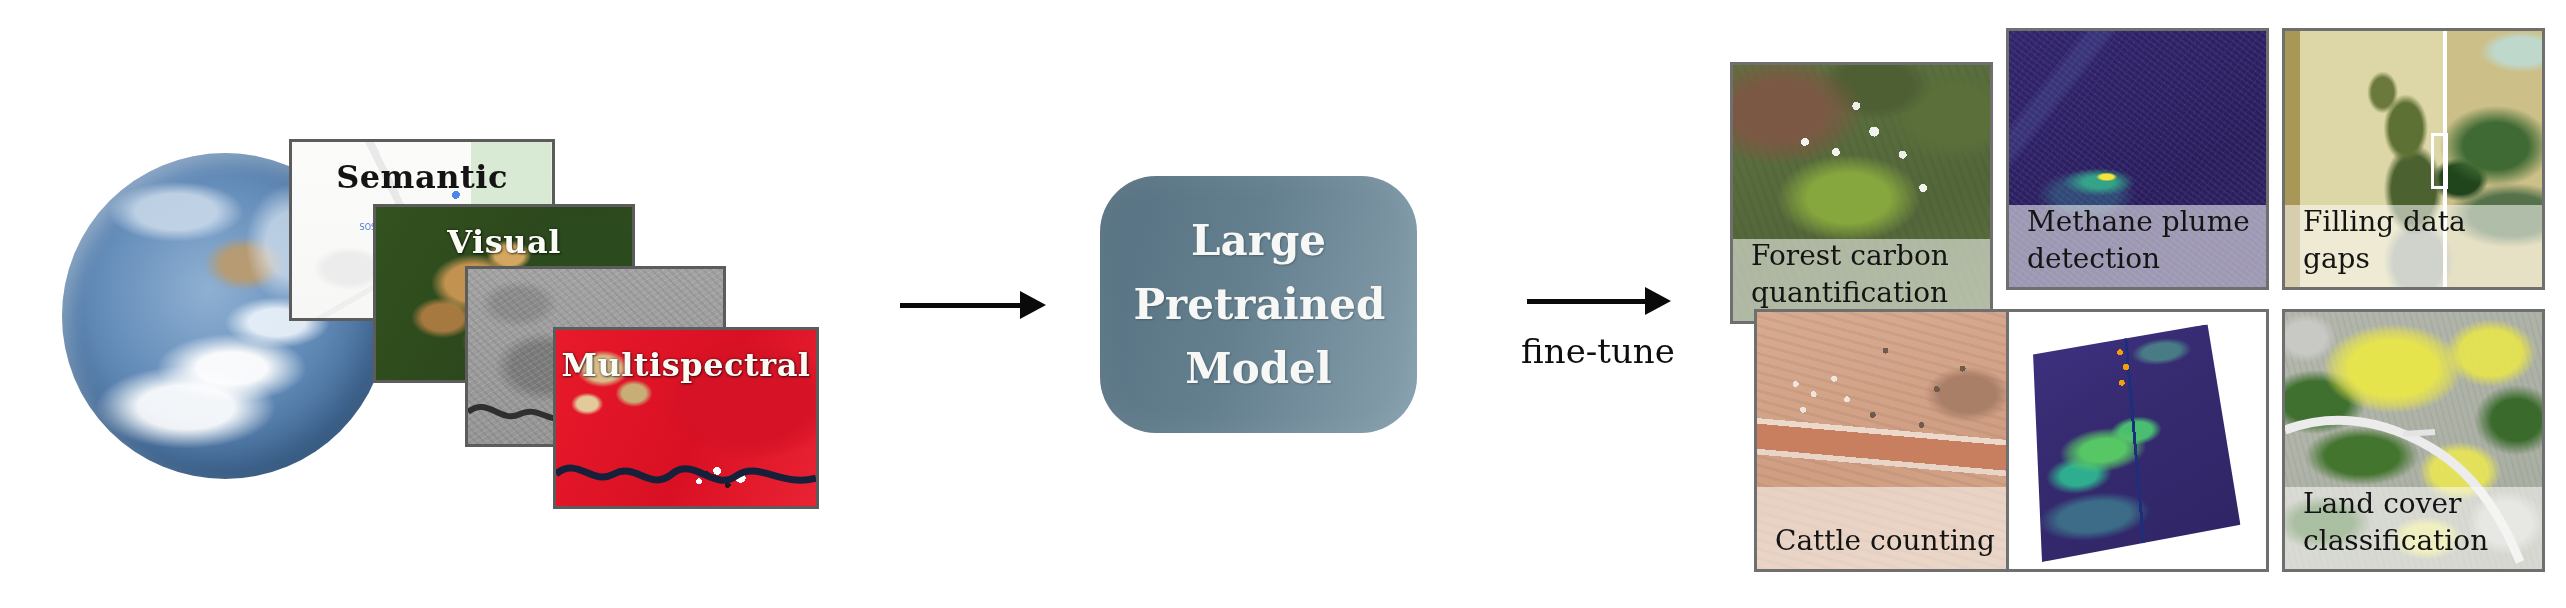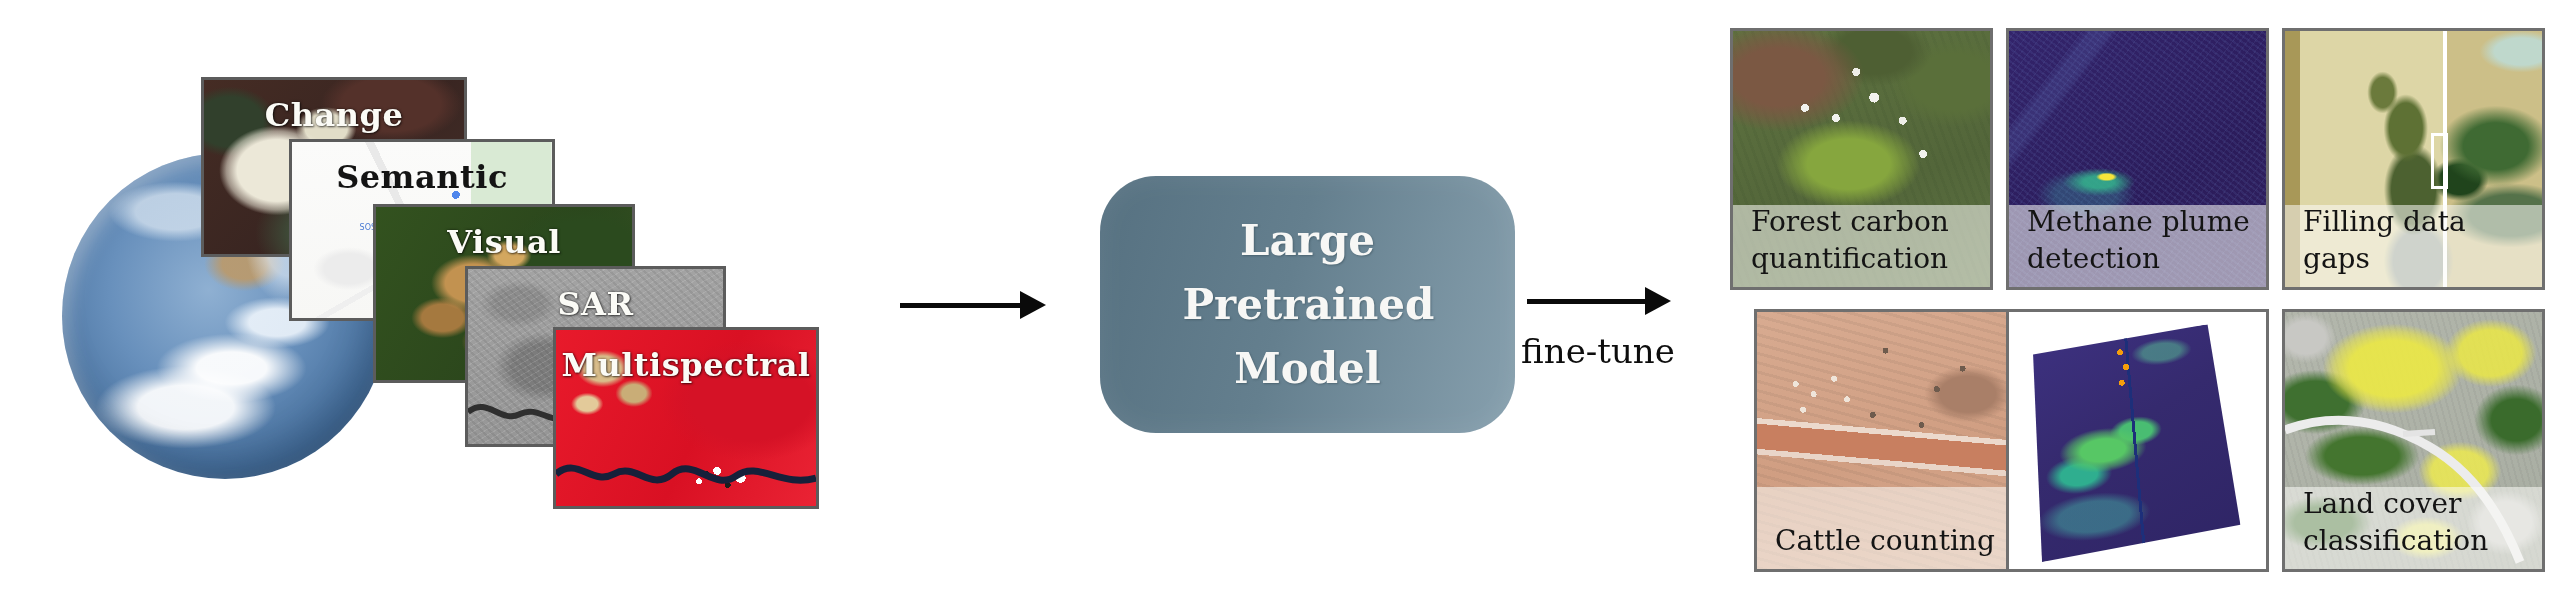--- a/index.html
+++ b/index.html
@@ -91,21 +91,21 @@
   #arrow1 { left:900px; top:291px; width:146px; height:28px; }
   #arrow1 .arrow-shaft { width:122px; }
   #arrow1 .arrow-head { left:120px; }
   #label-self-supervise { left:830px; top:334px; width:272px; }
   #arrow2 { left:1527px; top:287px; width:144px; height:28px; }
   #arrow2 .arrow-shaft { width:120px; }
   #arrow2 .arrow-head { left:118px; }
   #label-fine-tune { left:1460px; top:331px; width:276px; }
   
   #model-box {
-    position:absolute; left:1100px; top:176px; width:415px; height:257px; border-radius:56px;
+    position:absolute; left:1100px; top:176px; width:317px; height:257px; border-radius:56px;
     background:linear-gradient(105deg, #567181 0%, #647f8e 45%, #87a0ae 100%);
     box-shadow: inset 0 0 30px rgba(255,255,255,0.08);
     display:flex; align-items:center; justify-content:center;
   }
   #model-box-label {
     width:250px; text-align:center; color:#f7f7f5; font-size:42px; font-weight:bold; line-height:64px;
     text-shadow:1px 1px 2px rgba(40,60,70,0.4);
   }
   
   .tile { position:absolute; width:263px; border:3px solid #6f6f6f; overflow:hidden; background:#fff; }
@@ -119,21 +119,21 @@
       radial-gradient(circle 4px at 40% 34%, #f2f2ee 0 100%, rgba(242,242,238,0) 100%),
       radial-gradient(circle 5px at 55% 26%, #f2f2ee 0 100%, rgba(242,242,238,0) 100%),
       radial-gradient(circle 4px at 66% 35%, #eeeee8 0 100%, rgba(238,238,232,0) 100%),
       radial-gradient(circle 4px at 48% 16%, #eeeee8 0 100%, rgba(238,238,232,0) 100%),
       radial-gradient(circle 4px at 74% 48%, #f2f2ee 0 100%, rgba(242,242,238,0) 100%),
       radial-gradient(ellipse 92px 56px at 45% 52%, #86a63e 0 45%, rgba(134,166,62,0.5) 62%, rgba(134,166,62,0) 78%),
       radial-gradient(ellipse 112px 72px at 18% 18%, #7b5843 0 40%, rgba(123,88,67,0.6) 56%, rgba(123,88,67,0) 76%),
       radial-gradient(ellipse 82px 50px at 55% 8%, #4e5f33 0 45%, rgba(78,95,51,0) 70%),
       radial-gradient(ellipse 92px 62px at 86% 20%, #5a6f3a 0 45%, rgba(90,111,58,0) 72%),
       repeating-linear-gradient(70deg, rgba(40,60,30,0.08) 0 3px, rgba(0,0,0,0) 3px 8px),
-      linear-gradient(160deg, #5f7340, #53663a 60%, #5d7242); }
+      linear-gradient(160deg, #5f7340, #53663a 60%, #5d7242); margin-top: 34px; }
   #tile-methane { background:
       radial-gradient(ellipse 17px 7px at 38% 57%, #f5e53a 0 40%, rgba(245,229,58,0) 62%),
       radial-gradient(ellipse 44px 17px at 35% 59%, rgba(52,178,140,0.85) 0 35%, rgba(52,178,140,0.35) 62%, rgba(52,178,140,0) 82%),
       radial-gradient(ellipse 62px 32px at 30% 64%, rgba(60,150,160,0.35) 0 50%, rgba(60,150,160,0) 80%),
       linear-gradient(128deg, rgba(0,0,0,0) 0 16%, rgba(110,140,210,0.16) 18% 22%, rgba(0,0,0,0) 24%),
       repeating-linear-gradient(37deg, rgba(120,150,220,0.10) 0 2px, rgba(0,0,0,0) 2px 5px),
       repeating-linear-gradient(-53deg, rgba(140,170,230,0.08) 0 1px, rgba(0,0,0,0) 1px 6px),
       linear-gradient(150deg, #33246b, #2b1c5b 60%, #31225f); }
   #tile-gaps { background:
       linear-gradient(90deg, rgba(0,0,0,0) 0 61.5%, #ffffff 61.5% 63%, rgba(0,0,0,0) 63%),
@@ -190,38 +190,34 @@
       repeating-linear-gradient(75deg, rgba(90,90,90,0.08) 0 2px, rgba(0,0,0,0) 2px 6px),
       linear-gradient(140deg, #b3b7ac, #a8ada2); padding-left: 41px; }
 </style>
 </head>
 <body>
 
 <div id="stage">
 
   <div class="globe"></div>
 
-  <div class="card" id="card-change">
-    <div class="card-label light-label">Change</div>
-  </div>
 
   <div class="card" id="card-semantic">
     <div class="map-poi"><span>SOS Extermination</span><span class="map-pin"></span></div>
     <div class="card-label dark-label">Semantic</div>
   </div>
 
   <div class="card" id="card-visual">
     <div class="card-label light-label">Visual</div>
   </div>
 
   <div class="card" id="card-sar">
     <svg class="river-svg" height="70" viewBox="0 0 255 70">
       <path d="M0,38 C20,22 32,50 52,40 S 86,56 106,40 S 146,58 166,42 S 210,52 255,44" fill="none" stroke="#2f2f2f" stroke-width="6"></path>
     </svg>
-    <div class="card-label light-label">SAR</div>
   </div>
 
   <div class="card" id="card-multispectral">
     <svg class="river-svg" height="72" viewBox="0 0 260 72">
       <path d="M0,40 C22,22 36,52 58,40 S 94,58 116,40 S 158,58 180,42 S 226,54 260,44" fill="none" stroke="#17203a" stroke-width="7"></path>
     </svg>
     <div class="card-label light-label">Multispectral</div>
   </div>
 
   <div class="arrow" id="arrow1">

